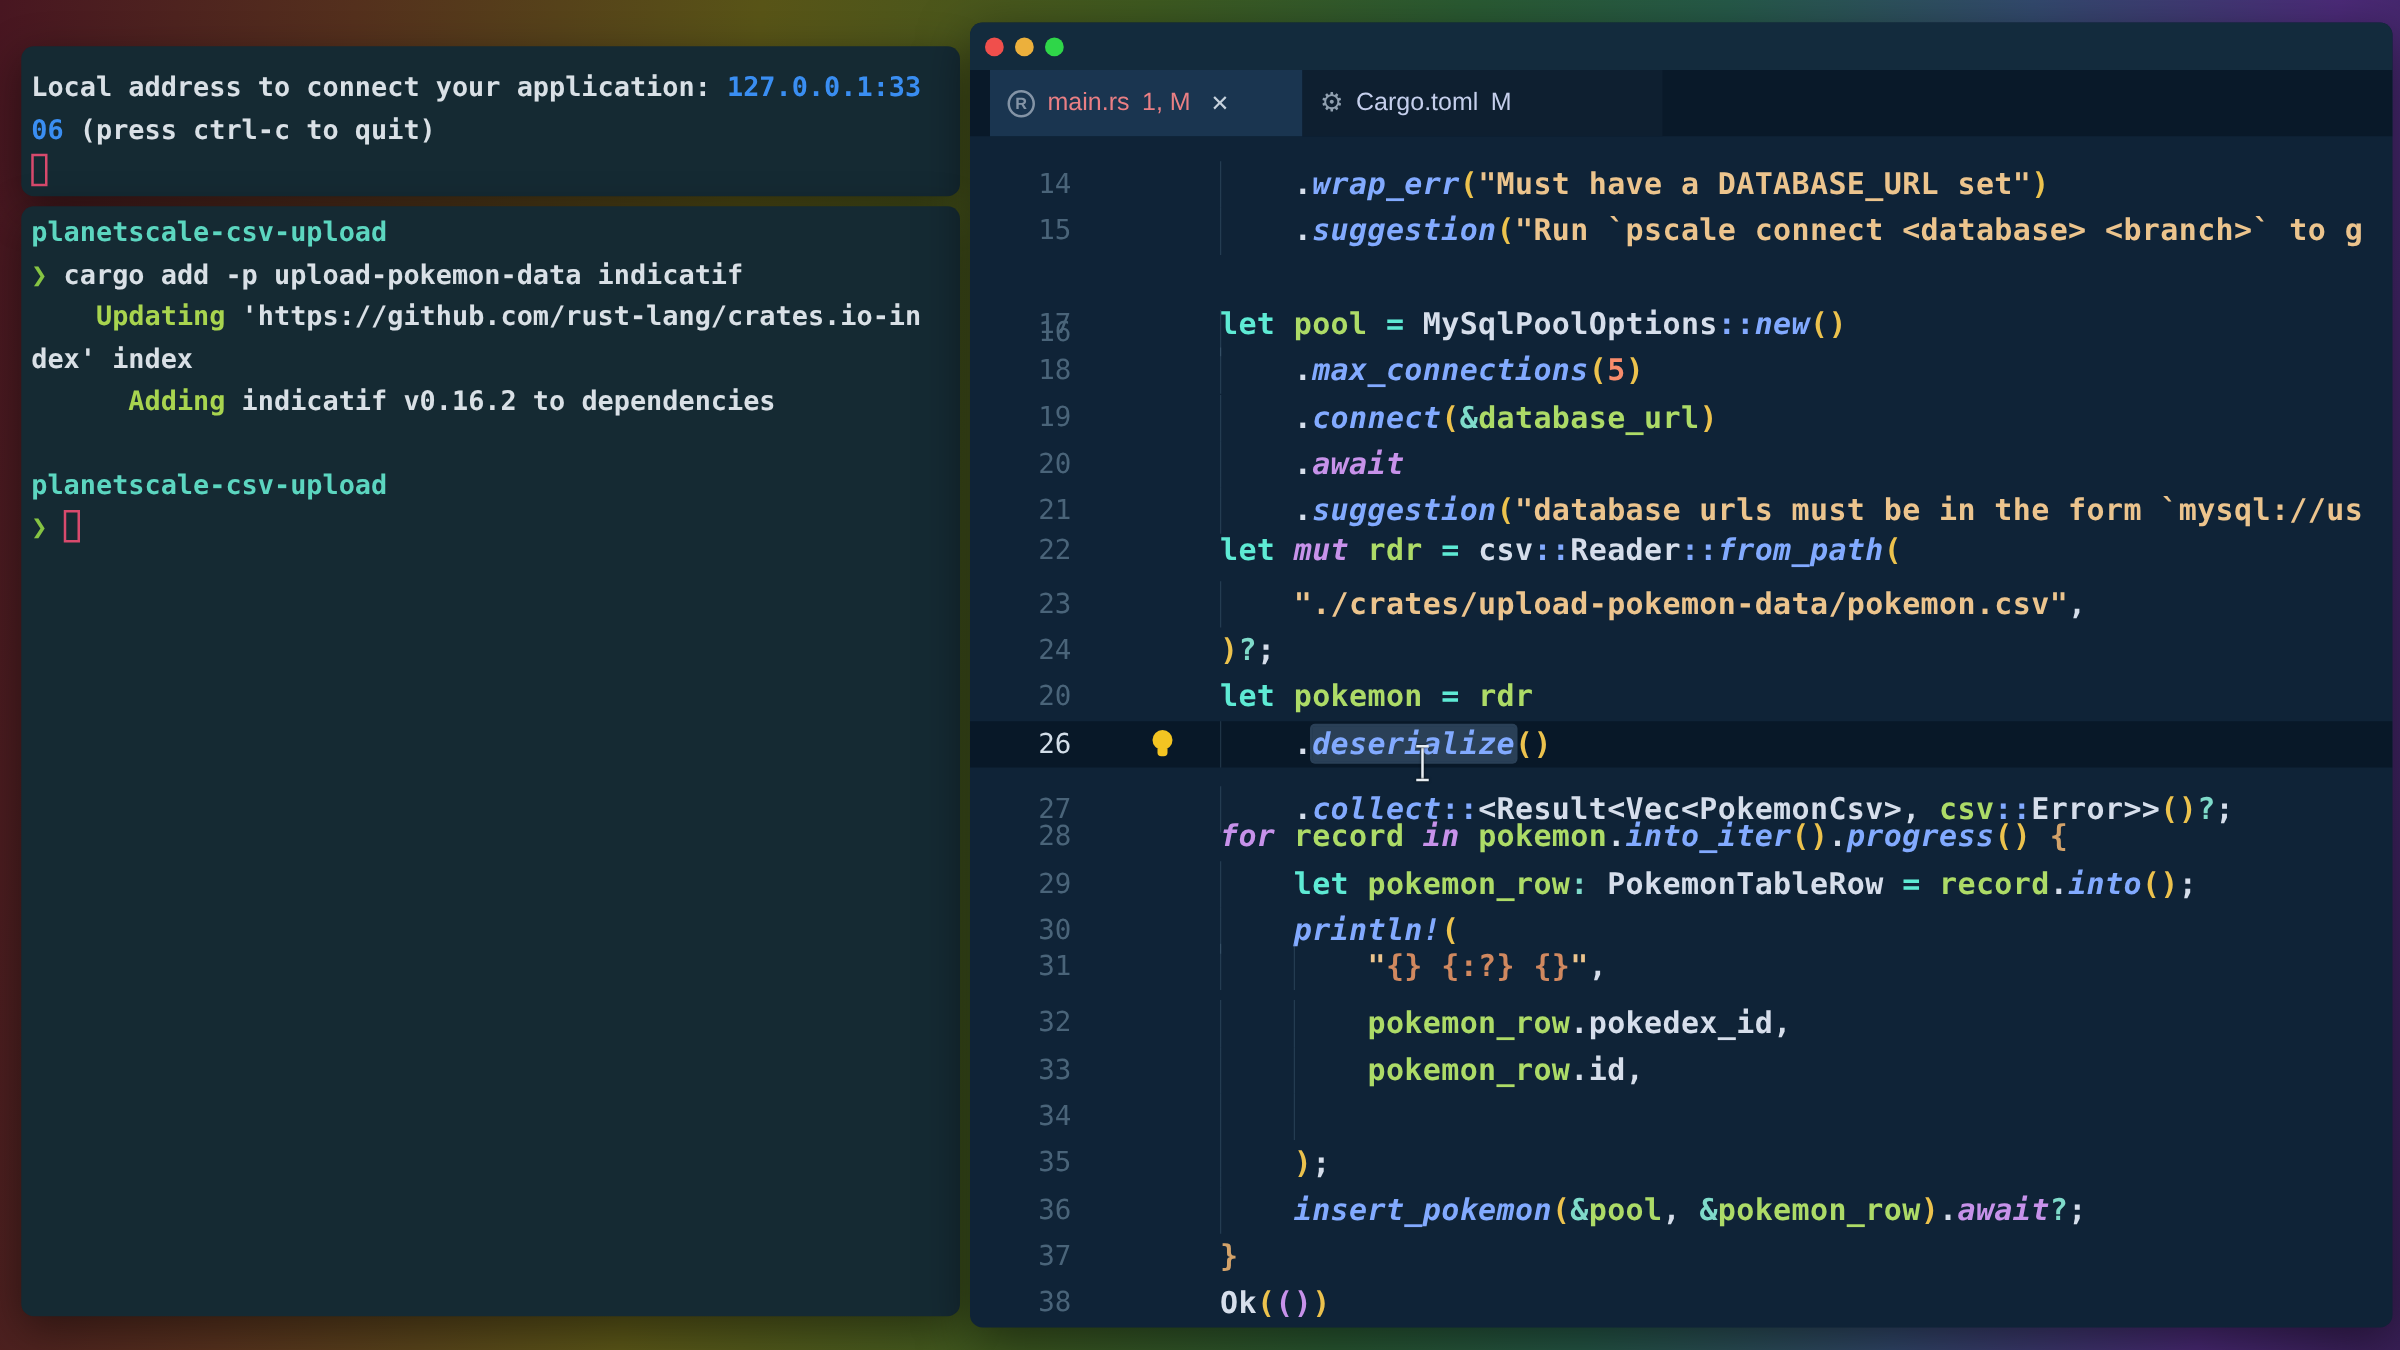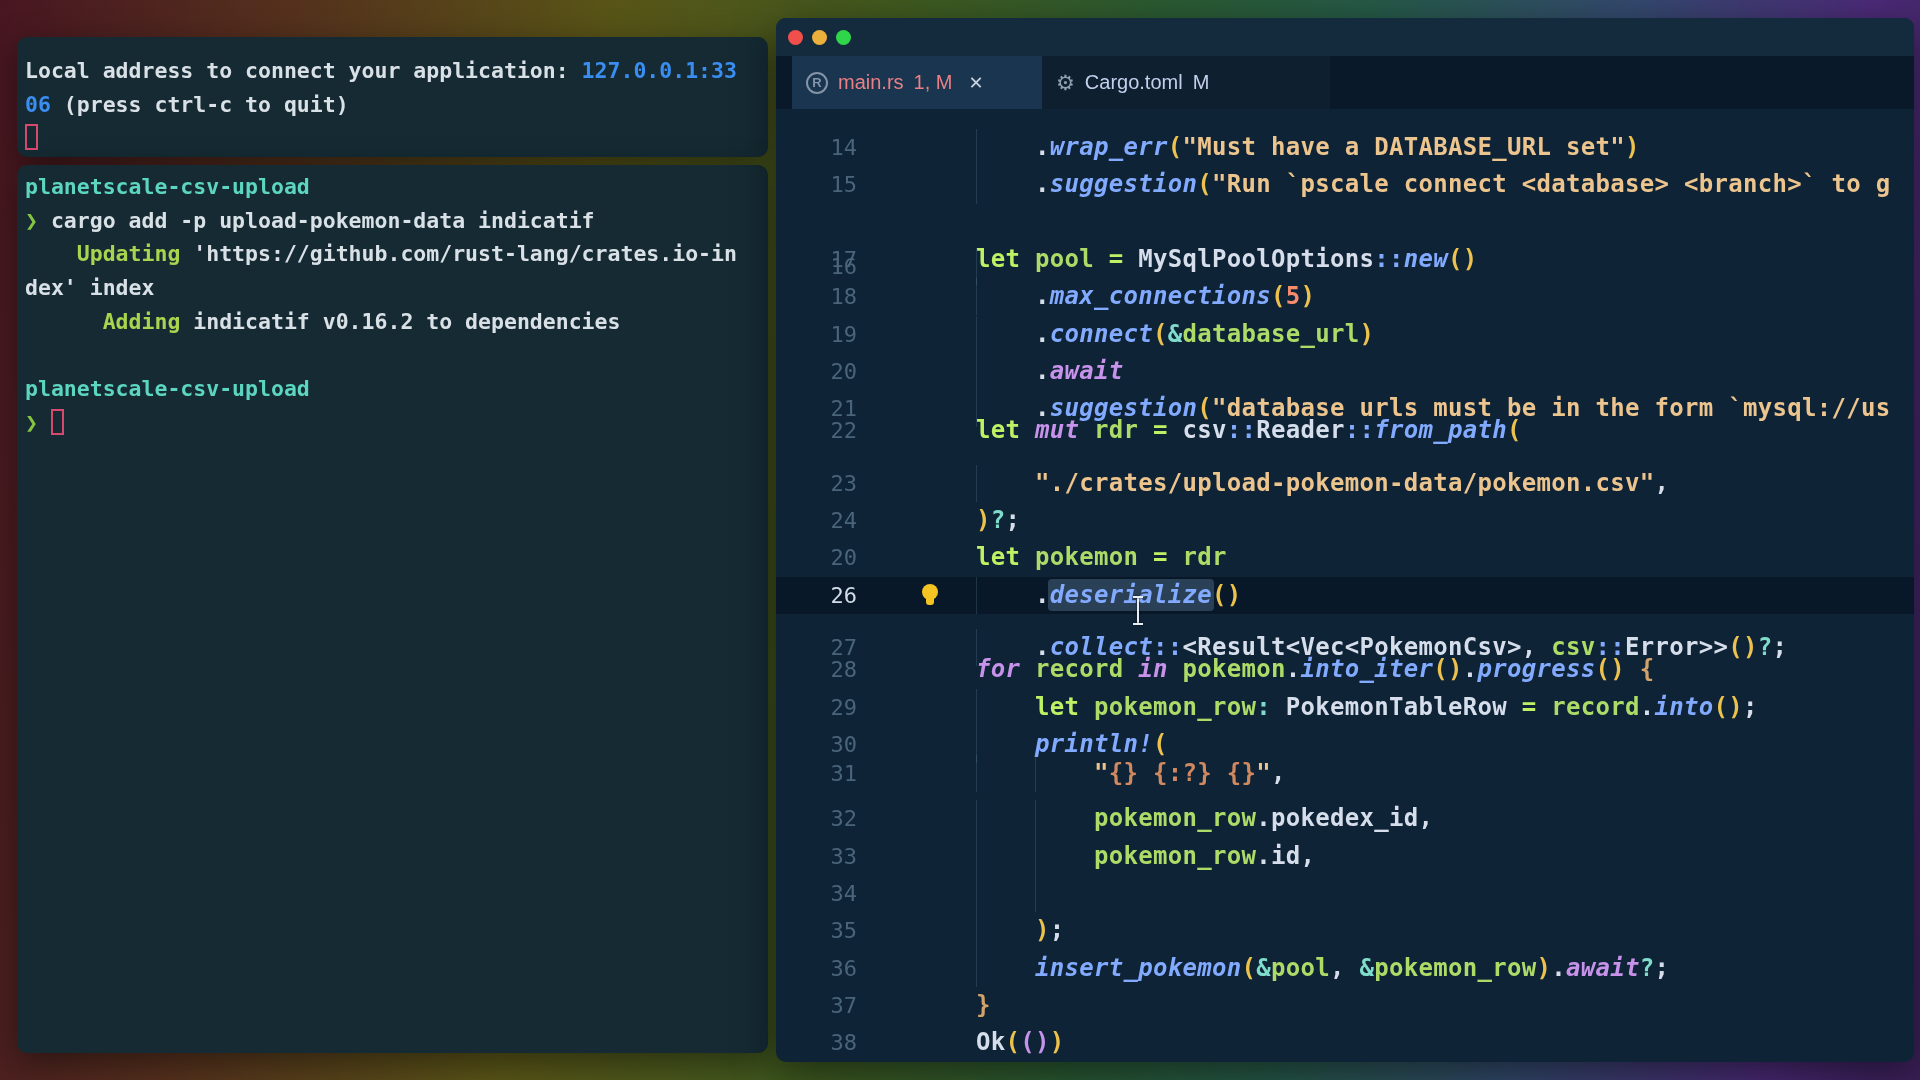--- a/index.html
+++ b/index.html
@@ -72,21 +72,21 @@
     font-size:22px; line-height:37.3px;
   }
   .row.current .gutter { color:#d2dde8; }
   .codetext {
     position:absolute; left:141px; top:0; white-space:pre;
     font-family:"DejaVu Sans Mono","Liberation Mono",monospace;
     font-size:24px; line-height:37.3px; font-weight:700; letter-spacing:0.3px;
     color:#d6deeb;
   }
   .guide { position:absolute; top:0; width:1px; height:37.3px; background:rgba(95,126,151,.28); }
-  .c-w{color:#d6deeb}.c-kw{color:#bef264}.c-kwi{color:#c792ea;font-style:italic}
+  .c-w{color:#d6deeb}.c-kw{color:#5eead4}.c-kwi{color:#c792ea;font-style:italic}
   .c-fn{color:#82aaff;font-style:italic}.c-str{color:#ecc48d}.c-fmt{color:#d0885f}
   .c-num{color:#f78c6c}.c-var{color:#addb67}.c-cy{color:#7fdbca}.c-bl{color:#82aaff}
   .c-pa{color:#ecc24d}.c-br{color:#d3a269}.c-pink{color:#c792ea}
   .sel { background:rgba(121,160,199,.30); border-radius:2px; box-shadow:0 0 0 2px rgba(121,160,199,.30); }
   .bulb {
     position:absolute; left:146px; top:7px; width:16px; height:16px;
     background:#f3c422; border-radius:50%;
   }
   .bulb::after {
     content:""; position:absolute; left:4px; top:15px; width:8px; height:6px;
@@ -172,21 +172,21 @@
       <div class="row" style="top: 243.8px;">
         <div class="gutter">20</div>
         <div class="guide" style="left: 200px;"></div>
         <div class="codetext"><span class="c-w">        .</span><span class="c-kwi">await</span></div>
       </div>
       <div class="row" style="top: 281.1px;">
         <div class="gutter">21</div>
         <div class="guide" style="left: 200px;"></div>
         <div class="codetext"><span class="c-w">        .</span><span class="c-fn">suggestion</span><span class="c-pa">(</span><span class="c-str">"database urls must be in the form `mysql://us</span></div>
       </div>
-      <div class="row" style="top: 303px;">
+      <div class="row" style="top: 313px;">
         <div class="gutter">22</div>
         <div class="codetext"><span class="c-w">    </span><span class="c-kw">let </span><span class="c-kwi">mut </span><span class="c-var">rdr </span><span class="c-kw">= </span><span class="c-w">csv</span><span class="c-bl">::</span><span class="c-w">Reader</span><span class="c-bl">::</span><span class="c-fn">from_path</span><span class="c-pa">(</span></div>
       </div>
       <div class="row" style="top: 355.7px;">
         <div class="gutter">23</div>
         <div class="guide" style="left: 200px;"></div>
         <div class="codetext"><span class="c-w">        </span><span class="c-str">"./crates/upload-pokemon-data/pokemon.csv"</span><span class="c-w">,</span></div>
       </div>
       <div class="row" style="top: 393px;">
         <div class="gutter">24</div>

